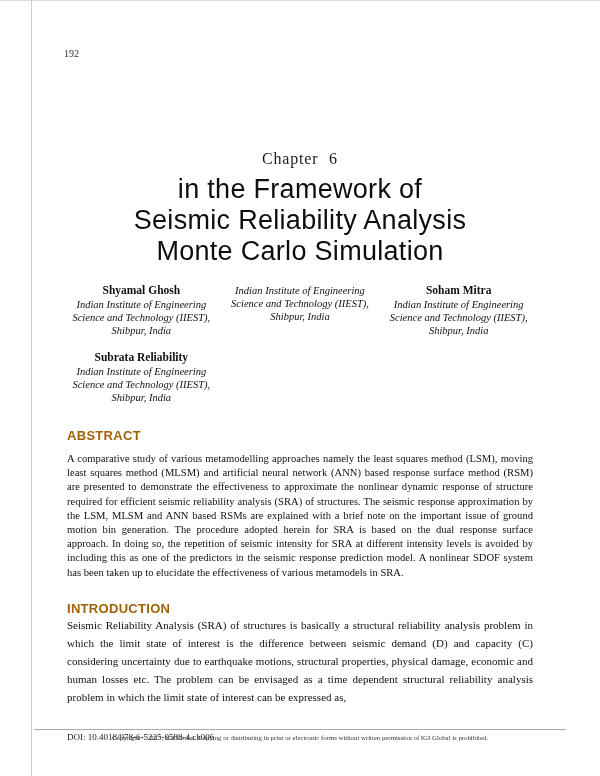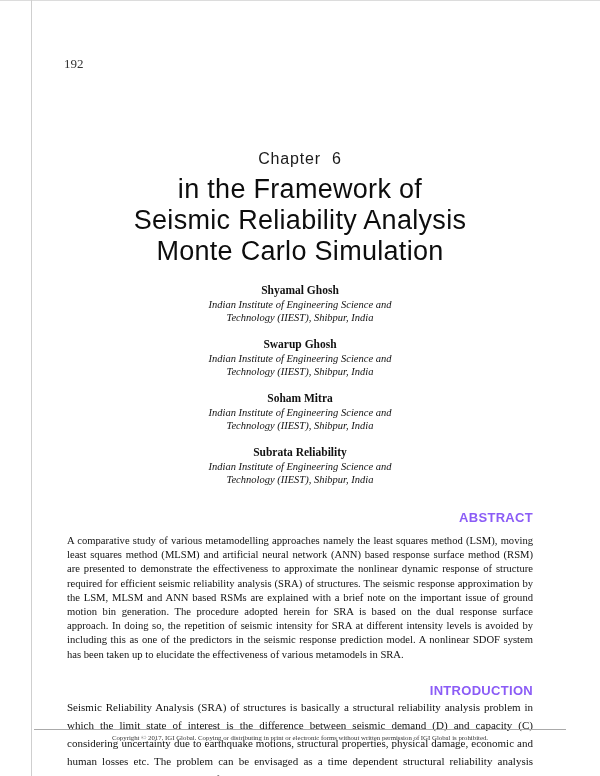--- a/index.html
+++ b/index.html
@@ -16,50 +16,50 @@
   }
   .top-edge {
     position: absolute; top: 0; left: 0; right: 0;
     height: 1px; background: #dcdcdc;
   }
   .spine-line {
     position: absolute; left: 31px; top: 0; bottom: 0;
     width: 1px; background: #cfcfcf;
   }
   .page-number {
-    position: absolute; top: 56px; left: 64px;
-    font-size: 13px; color: #333;
+    position: absolute; top: 48px; left: 64px;
+    font-size: 10px; color: #333;
     font-family: "Liberation Serif", serif;
   }
   .content {
     padding: 0 67px;
   }
   .chapter-label {
     margin-top: 150px;
     text-align: center;
-    font-family: Liberation Sans, sans-serif;
+    font-family: Liberation Serif, serif;
     font-size: 16px;
     letter-spacing: 0.8px;
     word-spacing: 6px;
     color: #1a1a1a;
   }
   .chapter-title {
     margin-top: 6px;
     text-align: center;
     font-family: "Liberation Sans", sans-serif;
     font-weight: 500;
     font-size: 27px;
     line-height: 31px;
     letter-spacing: 0.3px;
     color: #0d0d0d;
   }
   .authors-grid {
     margin-top: 16px;
     display: grid;
-    grid-template-columns: 1fr;
+    grid-template-columns: 1fr 1fr 1fr;
     column-gap: 10px;
     row-gap: 13px;
   }
   .author-block { text-align: center; }
   .author-name {
     font-weight: bold;
     font-size: 11.5px;
     line-height: 14px;
   }
   .author-affiliation {
@@ -67,22 +67,21 @@
     font-size: 10.5px;
     line-height: 13px;
     margin: 1px auto 0 auto;
     max-width: 215px;
   }
   .section-heading {
     font-family: "Liberation Sans", sans-serif;
     font-weight: bold;
     font-size: 13px;
     letter-spacing: 0.3px;
-    color: #8b5cf6;
-    text-align: right;
+    color: #a16207;
   }
   .abstract-heading { margin-top: 24px; }
   .abstract-text {
     margin-top: 9px;
     font-size: 10.6px;
     line-height: 14.2px;
     text-align: justify;
   }
   .introduction-heading { margin-top: 21px; }
   .introduction-text {
@@ -126,21 +125,20 @@
       <div>Seismic Reliability Analysis</div>
       <div>Monte Carlo Simulation</div>
     </h1>
 
     <div class="authors-grid">
       <div class="author-block">
         <div class="author-name">Shyamal Ghosh</div>
         <div class="author-affiliation">Indian Institute of Engineering Science and Technology (IIEST), Shibpur, India</div>
       </div>
       <div class="author-block">
-        <div class="author-name">Swarup Ghosh</div>
         <div class="author-affiliation">Indian Institute of Engineering Science and Technology (IIEST), Shibpur, India</div>
       </div>
       <div class="author-block">
         <div class="author-name">Soham Mitra</div>
         <div class="author-affiliation">Indian Institute of Engineering Science and Technology (IIEST), Shibpur, India</div>
       </div>
       <div class="author-block">
         <div class="author-name">Subrata Reliability</div>
         <div class="author-affiliation">Indian Institute of Engineering Science and Technology (IIEST), Shibpur, India</div>
       </div>

